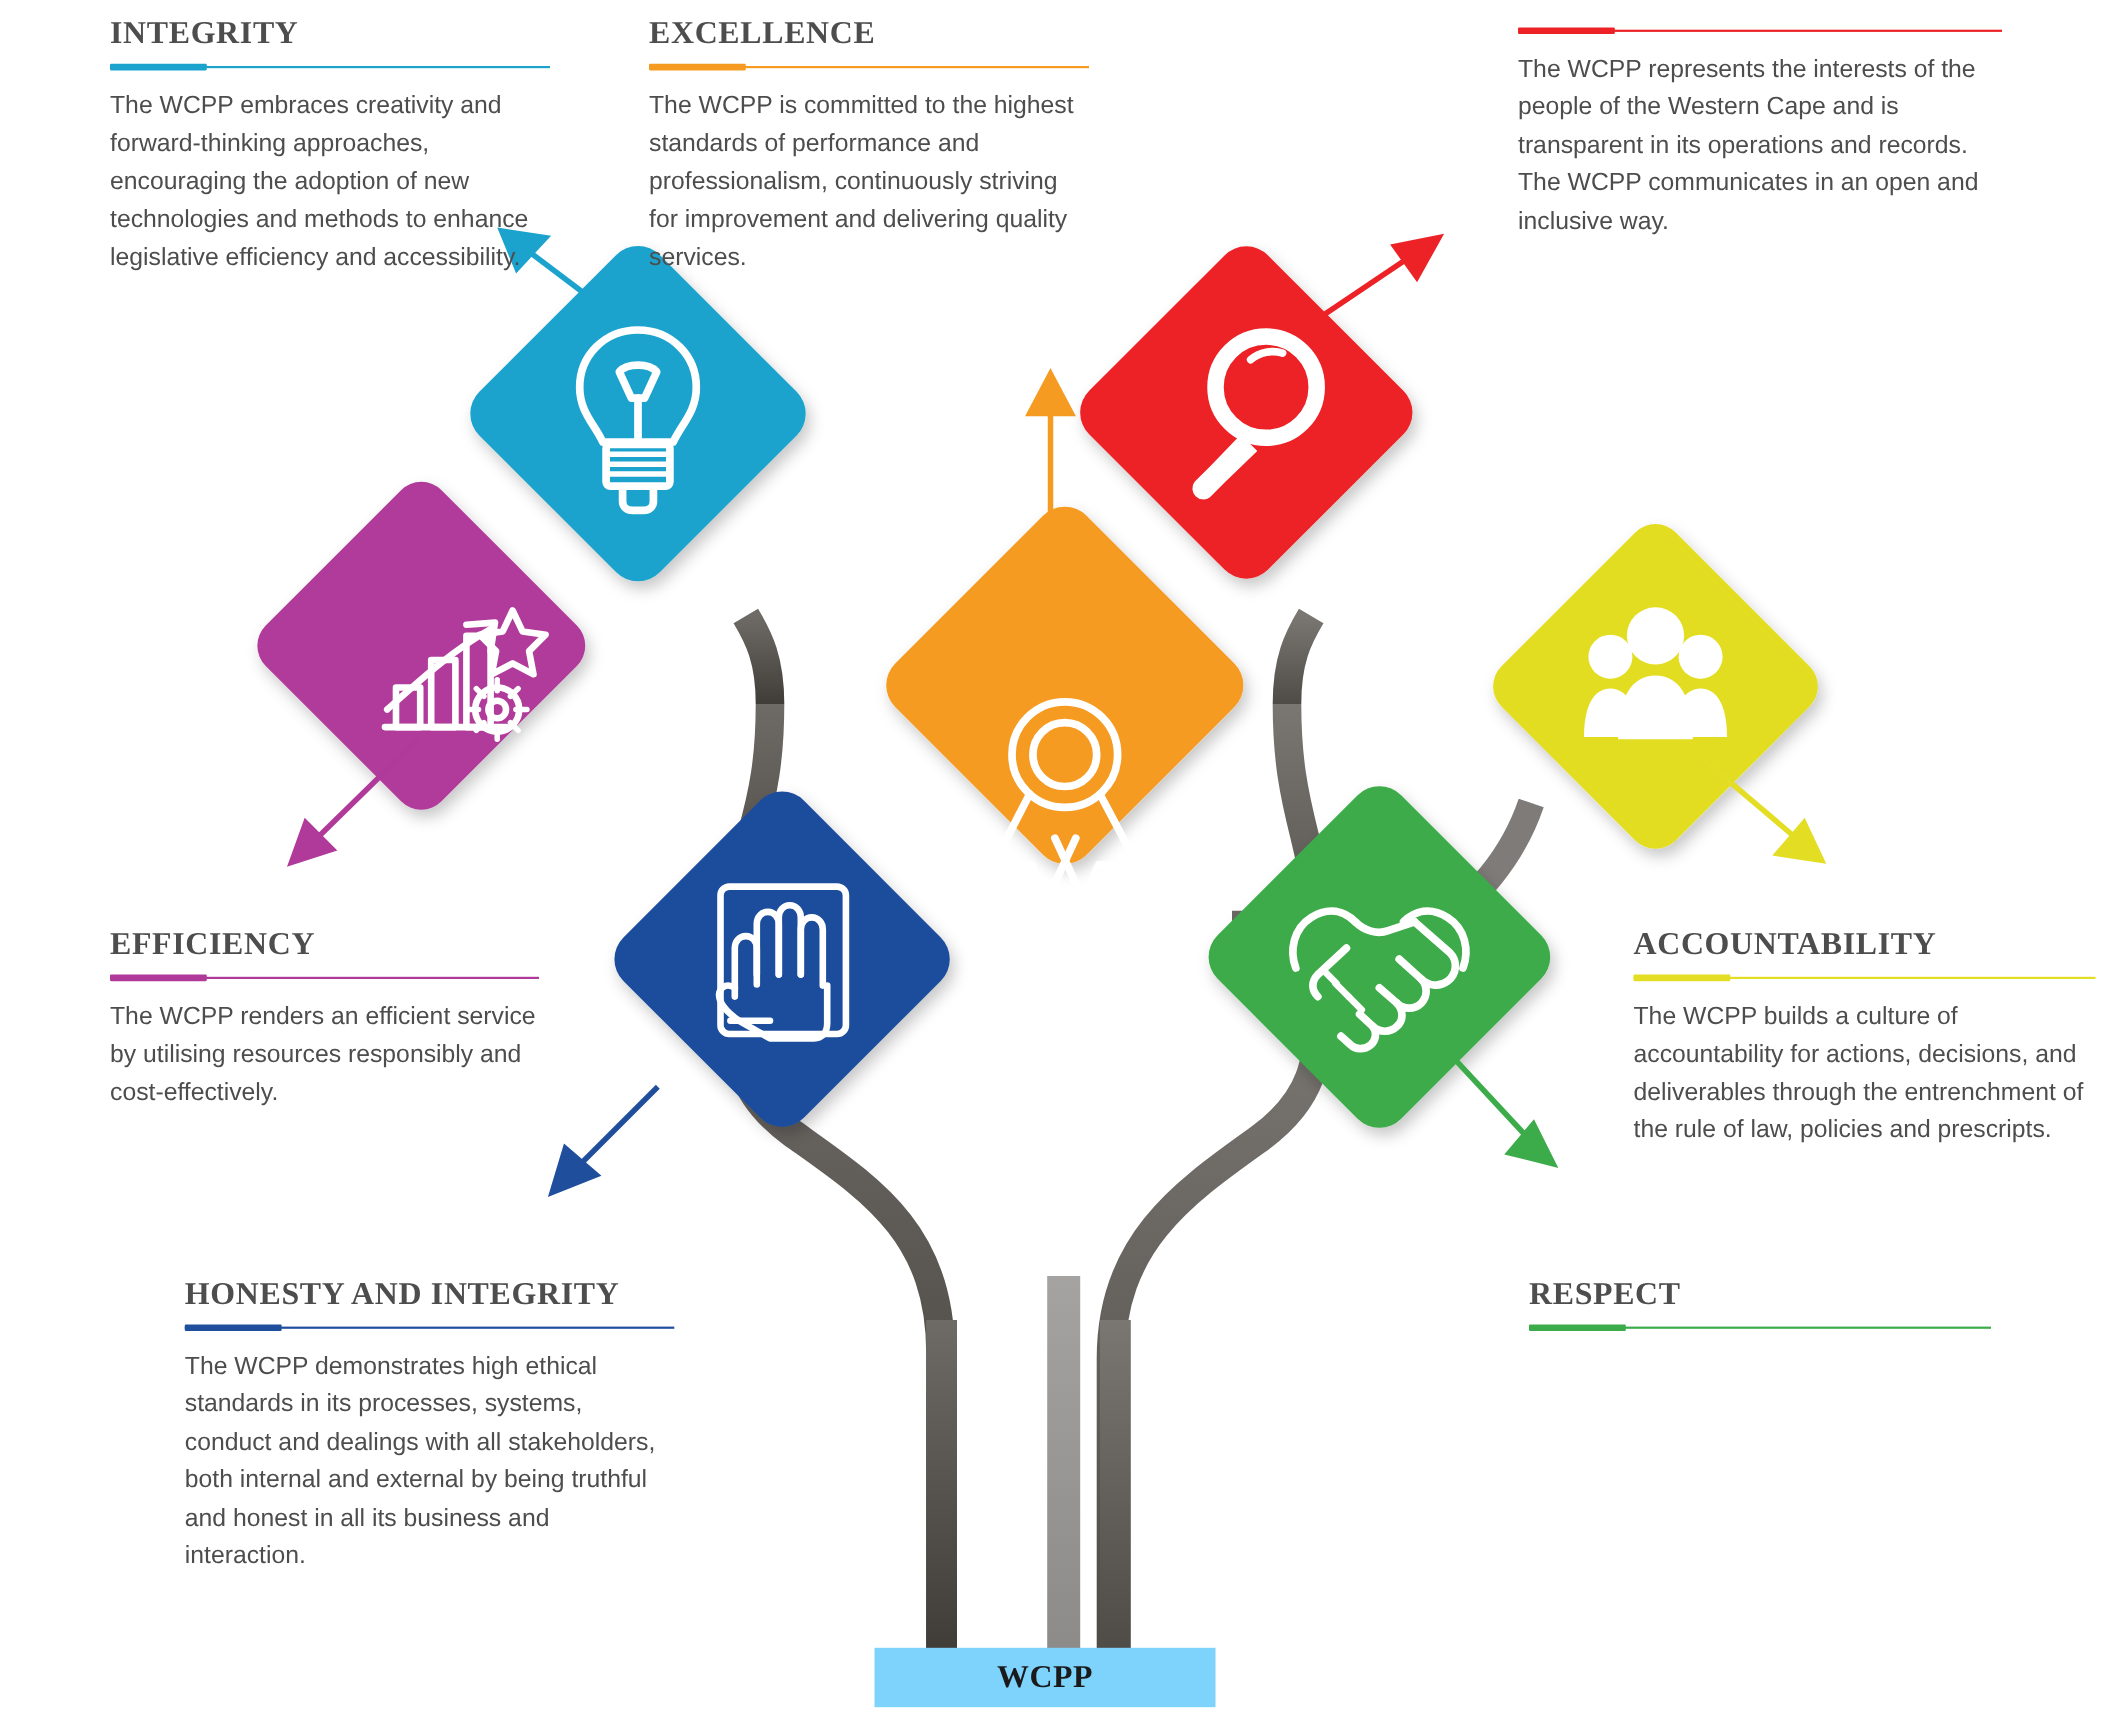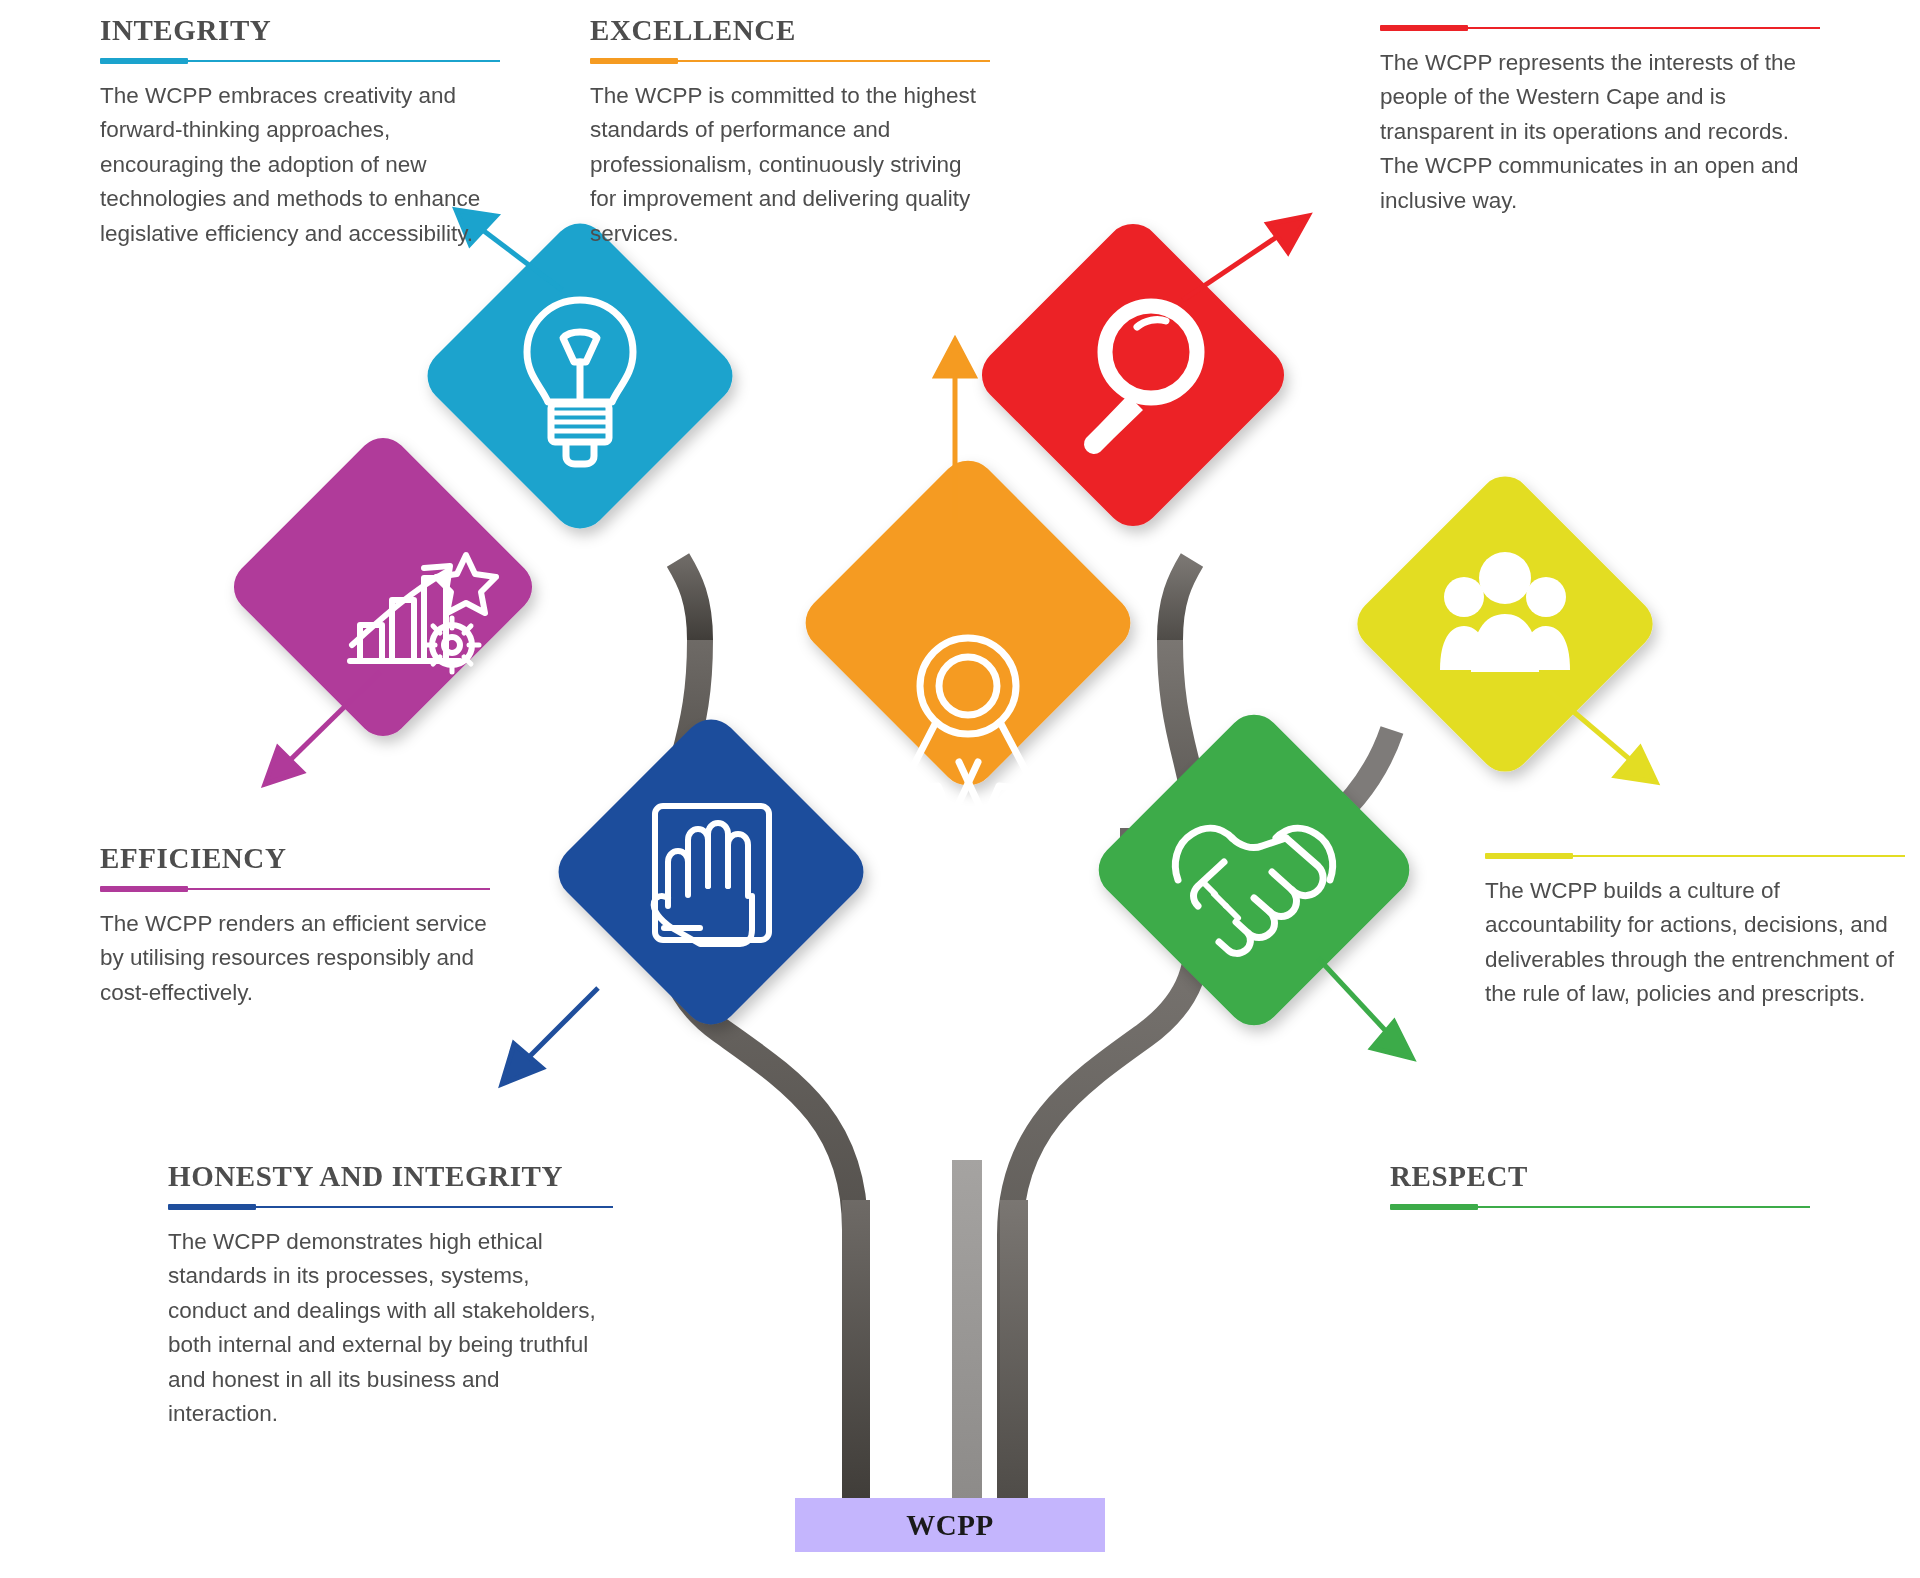--- a/index.html
+++ b/index.html
@@ -25,21 +25,21 @@
   #b-efficiency{left:100px;top:842px;width:390px;}
   #b-accountability{left:1485px;top:842px;width:420px;}
   #b-honesty{left:168px;top:1160px;width:445px;}
   #b-respect{left:1390px;top:1160px;width:420px;}
 
   
   #tree{position:absolute;left:0;top:0;width:1920px;height:1578px;}
 
   
   #base{position:absolute;left:795px;top:1498px;width:310px;height:54px;
-        background:#c4b5fd;display:flex;align-items:center;justify-content:center;}
+        background:#7dd3fc;display:flex;align-items:center;justify-content:center;}
   #base span{font-family:"Liberation Serif", serif;font-weight:700;font-size:29px;color:#1a1a1a;
              letter-spacing:.5px;}
 </style>
 </head>
 <body>
 
 <svg id="tree" viewBox="0 0 1920 1578">
   <defs>
     <filter id="ds" x="-30%" y="-30%" width="170%" height="170%">
       <feDropShadow dx="4" dy="7" stdDeviation="7" flood-color="#000" flood-opacity="0.22"></feDropShadow>
@@ -255,20 +255,21 @@
 <div class="block ta-left" id="b-efficiency">
   <div class="blk-title">EFFICIENCY</div>
   <div class="rule">
     <div class="thin" style="background:#b03a9a"></div>
       <div class="thick" style="background:#b03a9a"></div>
   </div>
   <div class="blk-body">The WCPP renders an efficient service by utilising resources responsibly and cost-effectively.</div>
 </div>
 
 <div class="block ta-left" id="b-accountability">
+  <div class="blk-title">ACCOUNTABILITY</div>
   <div class="rule">
     <div class="thin" style="background:#e3dd23"></div>
       <div class="thick" style="background:#e3dd23"></div>
   </div>
   <div class="blk-body">The WCPP builds a culture of accountability for actions, decisions, and deliverables through the entrenchment of the rule of law, policies and prescripts.</div>
 </div>
 
 <div class="block ta-left" id="b-honesty">
   <div class="blk-title">HONESTY AND INTEGRITY</div>
   <div class="rule">

